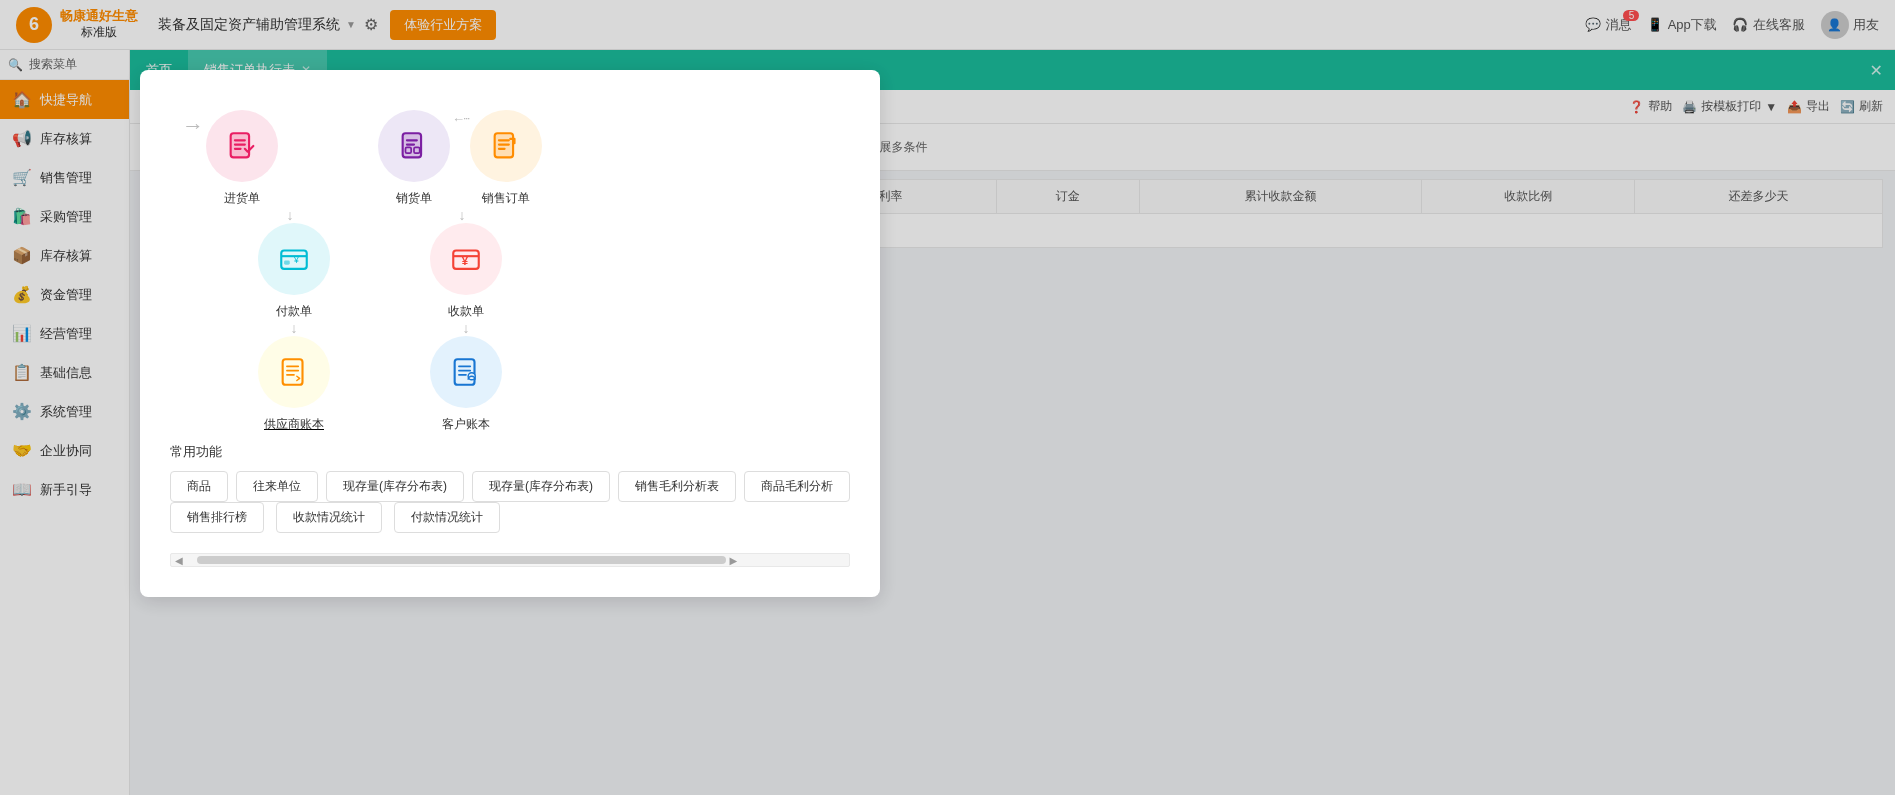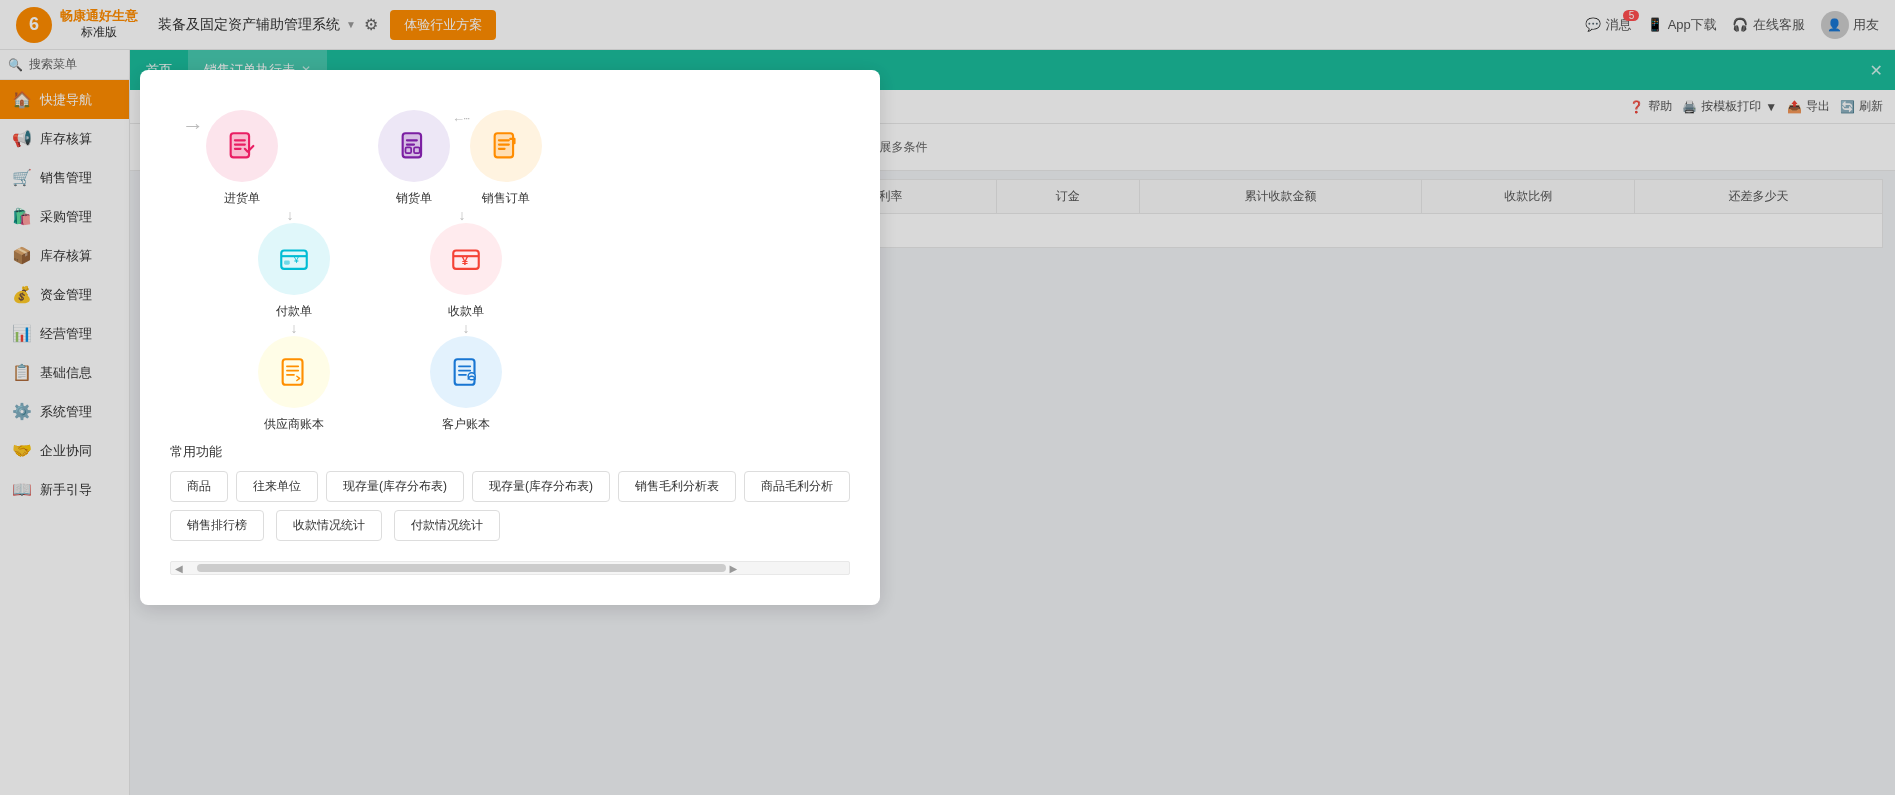--- a/index.html
+++ b/index.html
@@ -348,21 +348,21 @@
       </div>
 
       <div style="display:flex;align-items:flex-start;padding:0 10px 0 88px;">
         <div style="width:72px;display:flex;justify-content:center;color:#bbb;font-size:14px;">↓</div>
         <div style="width:100px;"></div>
         <div style="width:72px;display:flex;justify-content:center;color:#bbb;font-size:14px;">↓</div>
       </div>
 
       <div style="display:flex;align-items:flex-start;gap:0;padding:0 10px 0 88px;">
 
-        <div class="flow-item" style="cursor:pointer;">
+        <div class="flow-item" style="cursor:pointer;text-decoration:underline;">
           <div class="flow-circle yellow">
             <svg width="34" height="34" viewBox="0 0 24 24" fill="none">
                 <rect x="4" y="3" width="14" height="18" rx="2" fill="#fffde7" stroke="#ff8f00" stroke-width="1.5"></rect>
                 <path d="M7 8h8M7 11h8M7 14h5" stroke="#ff8f00" stroke-width="1.2" stroke-linecap="round"></path>
                 <path d="M14 15l2 1.5-2 1.5" stroke="#ff8f00" stroke-width="1" stroke-linecap="round" stroke-linejoin="round"></path>
               </svg>
           </div>
           <span class="flow-label">供应商账本</span>
         </div>
 
@@ -384,21 +384,21 @@
       <div class="common-functions">
         <div class="common-title">常用功能</div>
         <div class="func-buttons">
           <button class="func-btn">商品</button>
           <button class="func-btn">往来单位</button>
           <button class="func-btn">现存量(库存分布表)</button>
           <button class="func-btn">现存量(库存分布表)</button>
           <button class="func-btn">销售毛利分析表</button>
           <button class="func-btn">商品毛利分析</button>
         </div>
-        <div class="func-buttons" style="margin-top:8px;gap:12px;">
+        <div class="func-buttons" style="gap:12px;">
           <button class="func-btn">销售排行榜</button>
           <button class="func-btn">收款情况统计</button>
           <button class="func-btn">付款情况统计</button>
         </div>
       </div>
 
       <div class="popup-scroll">
         <span class="popup-scroll-arrow">◀</span>
         <div class="popup-scroll-track"></div>
         <span class="popup-scroll-arrow">▶</span>

